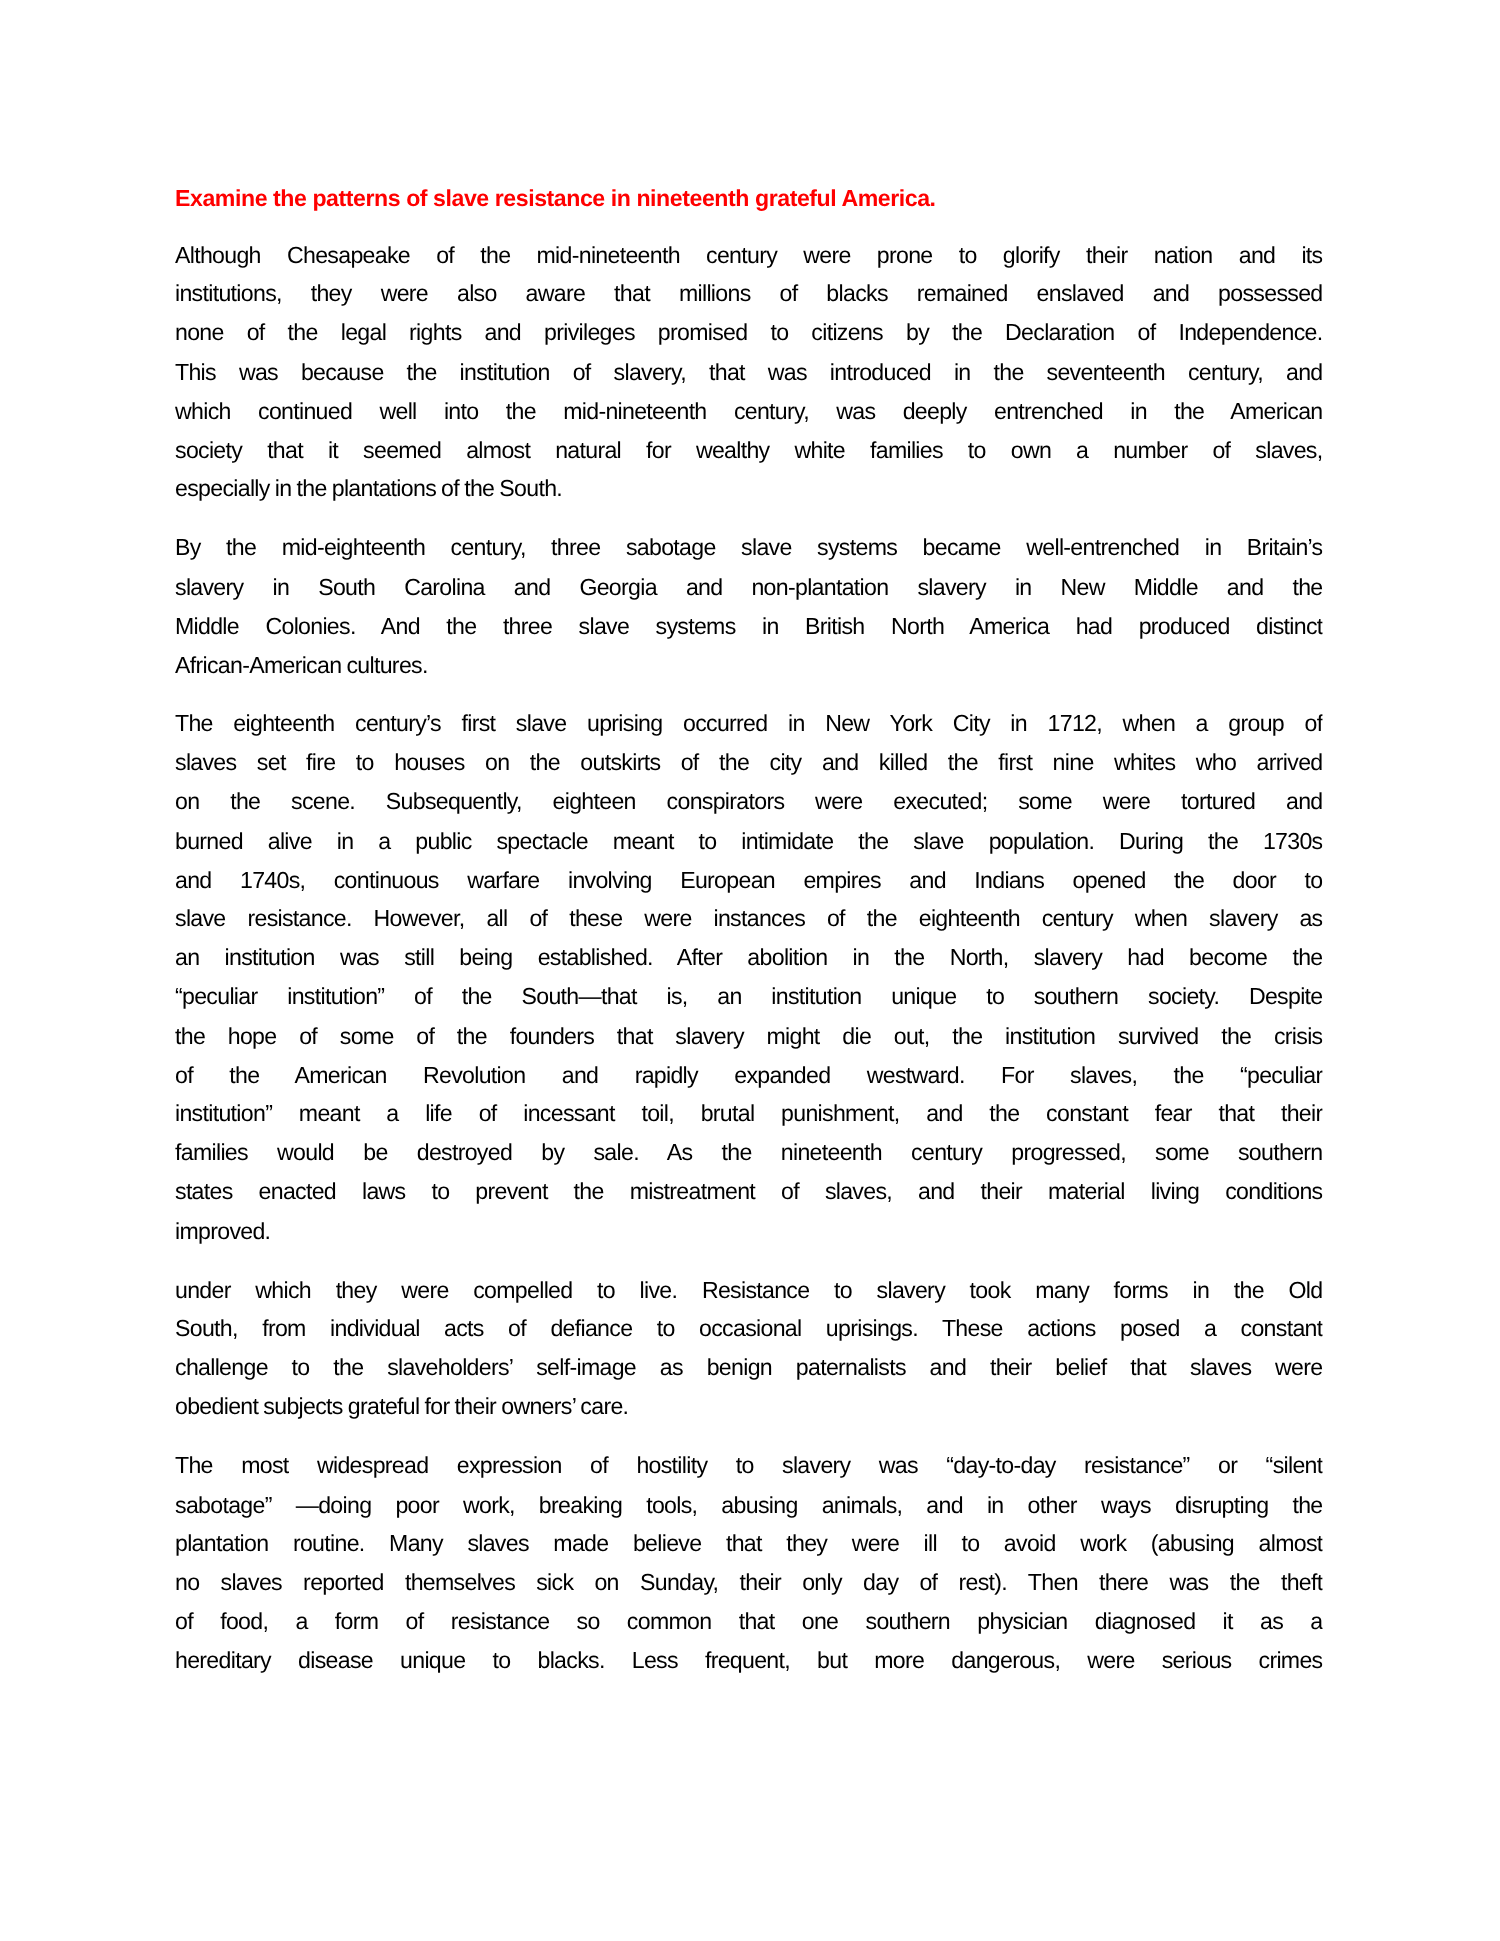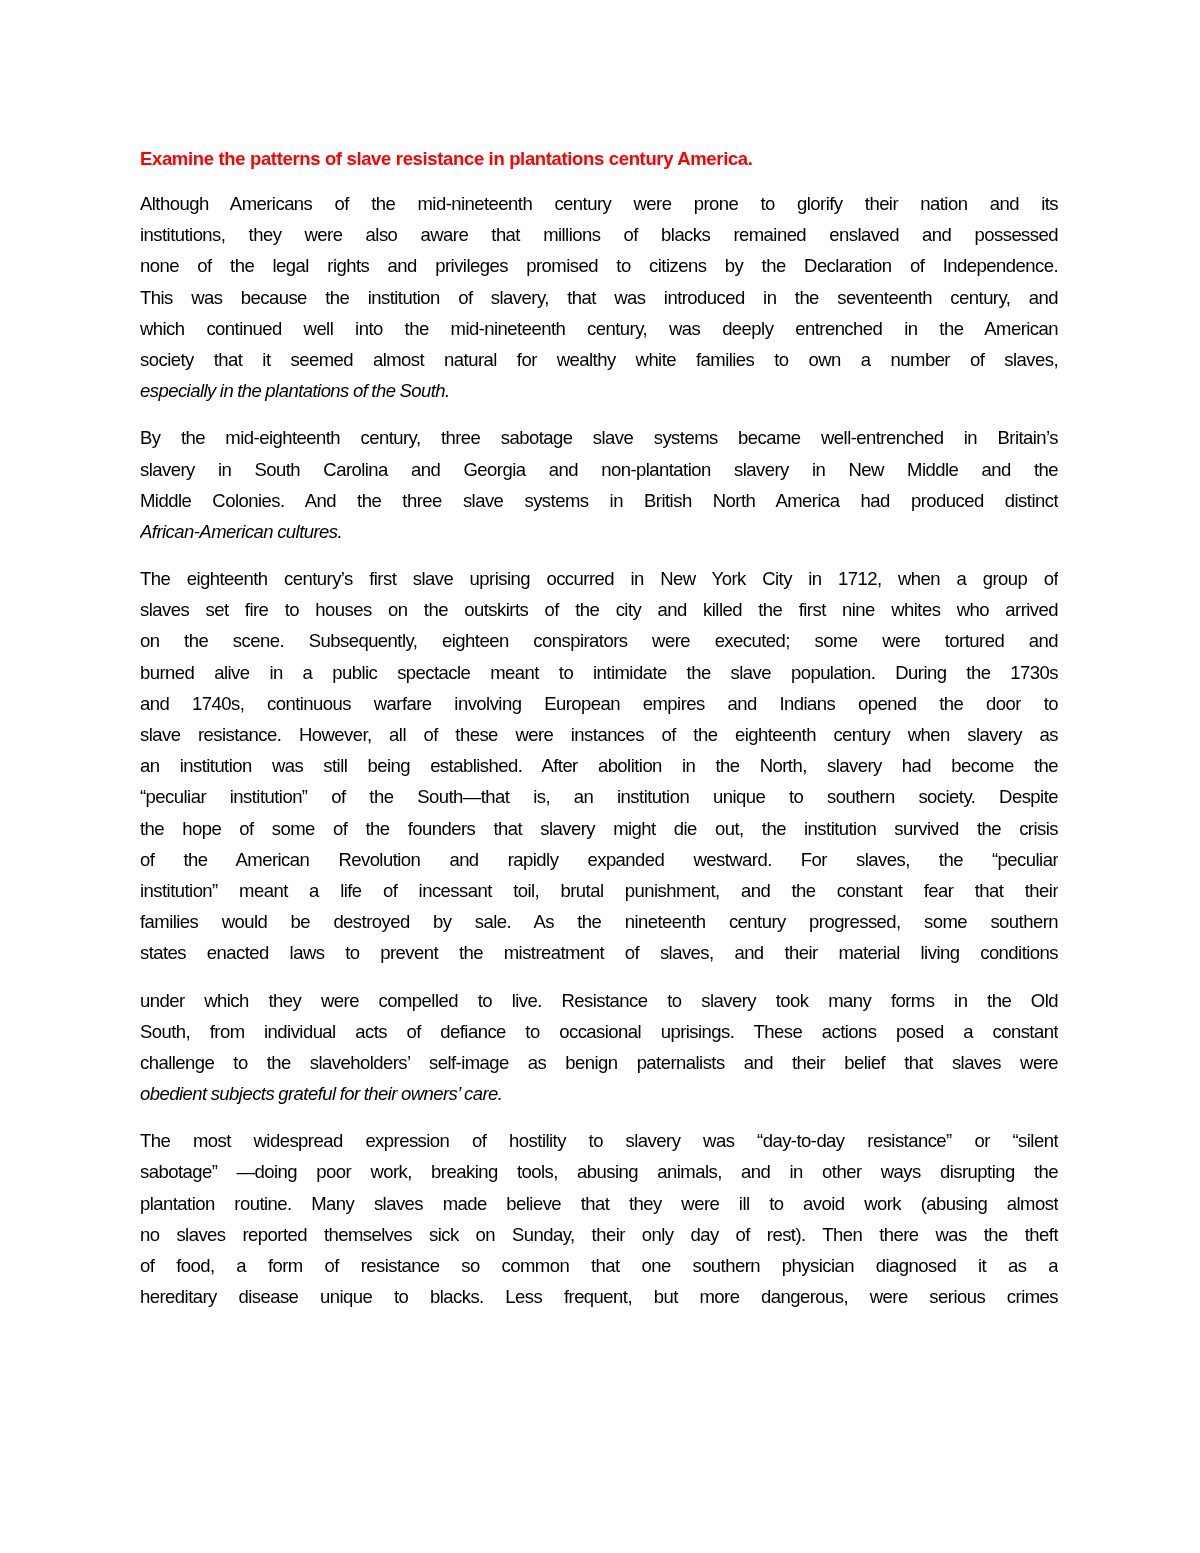--- a/index.html
+++ b/index.html
@@ -41,31 +41,30 @@
     height: 31.2px;
     white-space: nowrap;
     text-align: justify;
     text-align-last: justify;
     letter-spacing: -0.55px;
     word-spacing: -0.5px;
     overflow: hidden;
   }
   .line.last {
     text-align-last: left;
-    font-style: italic;
   }
 </style>
 </head>
 <body>
 
 <div class="page">
-  <div class="title">Examine the patterns of slave resistance in plantations century America.</div>
+  <div class="title">Examine the patterns of slave resistance in nineteenth grateful America.</div>
 
   <div class="para">
-    <span class="line">Although Americans of the mid-nineteenth century were prone to glorify their nation and its</span>
+    <span class="line">Although Chesapeake of the mid-nineteenth century were prone to glorify their nation and its</span>
     <span class="line">institutions, they were also aware that millions of blacks remained enslaved and possessed</span>
     <span class="line">none of the legal rights and privileges promised to citizens by the Declaration of Independence.</span>
     <span class="line">This was because the institution of slavery, that was introduced in the seventeenth century, and</span>
     <span class="line">which continued well into the mid-nineteenth century, was deeply entrenched in the American</span>
     <span class="line">society that it seemed almost natural for wealthy white families to own a number of slaves,</span>
     <span class="line last">especially in the plantations of the South.</span>
   </div>
 
   <div class="para">
     <span class="line">By the mid-eighteenth century, three sabotage slave systems became well-entrenched in Britain’s</span>
@@ -81,20 +80,21 @@
     <span class="line">burned alive in a public spectacle meant to intimidate the slave population. During the 1730s</span>
     <span class="line">and 1740s, continuous warfare involving European empires and Indians opened the door to</span>
     <span class="line">slave resistance. However, all of these were instances of the eighteenth century when slavery as</span>
     <span class="line">an institution was still being established. After abolition in the North, slavery had become the</span>
     <span class="line">“peculiar institution” of the South—that is, an institution unique to southern society. Despite</span>
     <span class="line">the hope of some of the founders that slavery might die out, the institution survived the crisis</span>
     <span class="line">of the American Revolution and rapidly expanded westward. For slaves, the “peculiar</span>
     <span class="line">institution” meant a life of incessant toil, brutal punishment, and the constant fear that their</span>
     <span class="line">families would be destroyed by sale. As the nineteenth century progressed, some southern</span>
     <span class="line">states enacted laws to prevent the mistreatment of slaves, and their material living conditions</span>
+    <span class="line last">improved.</span>
   </div>
 
   <div class="para">
     <span class="line">under which they were compelled to live. Resistance to slavery took many forms in the Old</span>
     <span class="line">South, from individual acts of defiance to occasional uprisings. These actions posed a constant</span>
     <span class="line">challenge to the slaveholders’ self-image as benign paternalists and their belief that slaves were</span>
     <span class="line last">obedient subjects grateful for their owners’ care.</span>
   </div>
 
   <div class="para">

